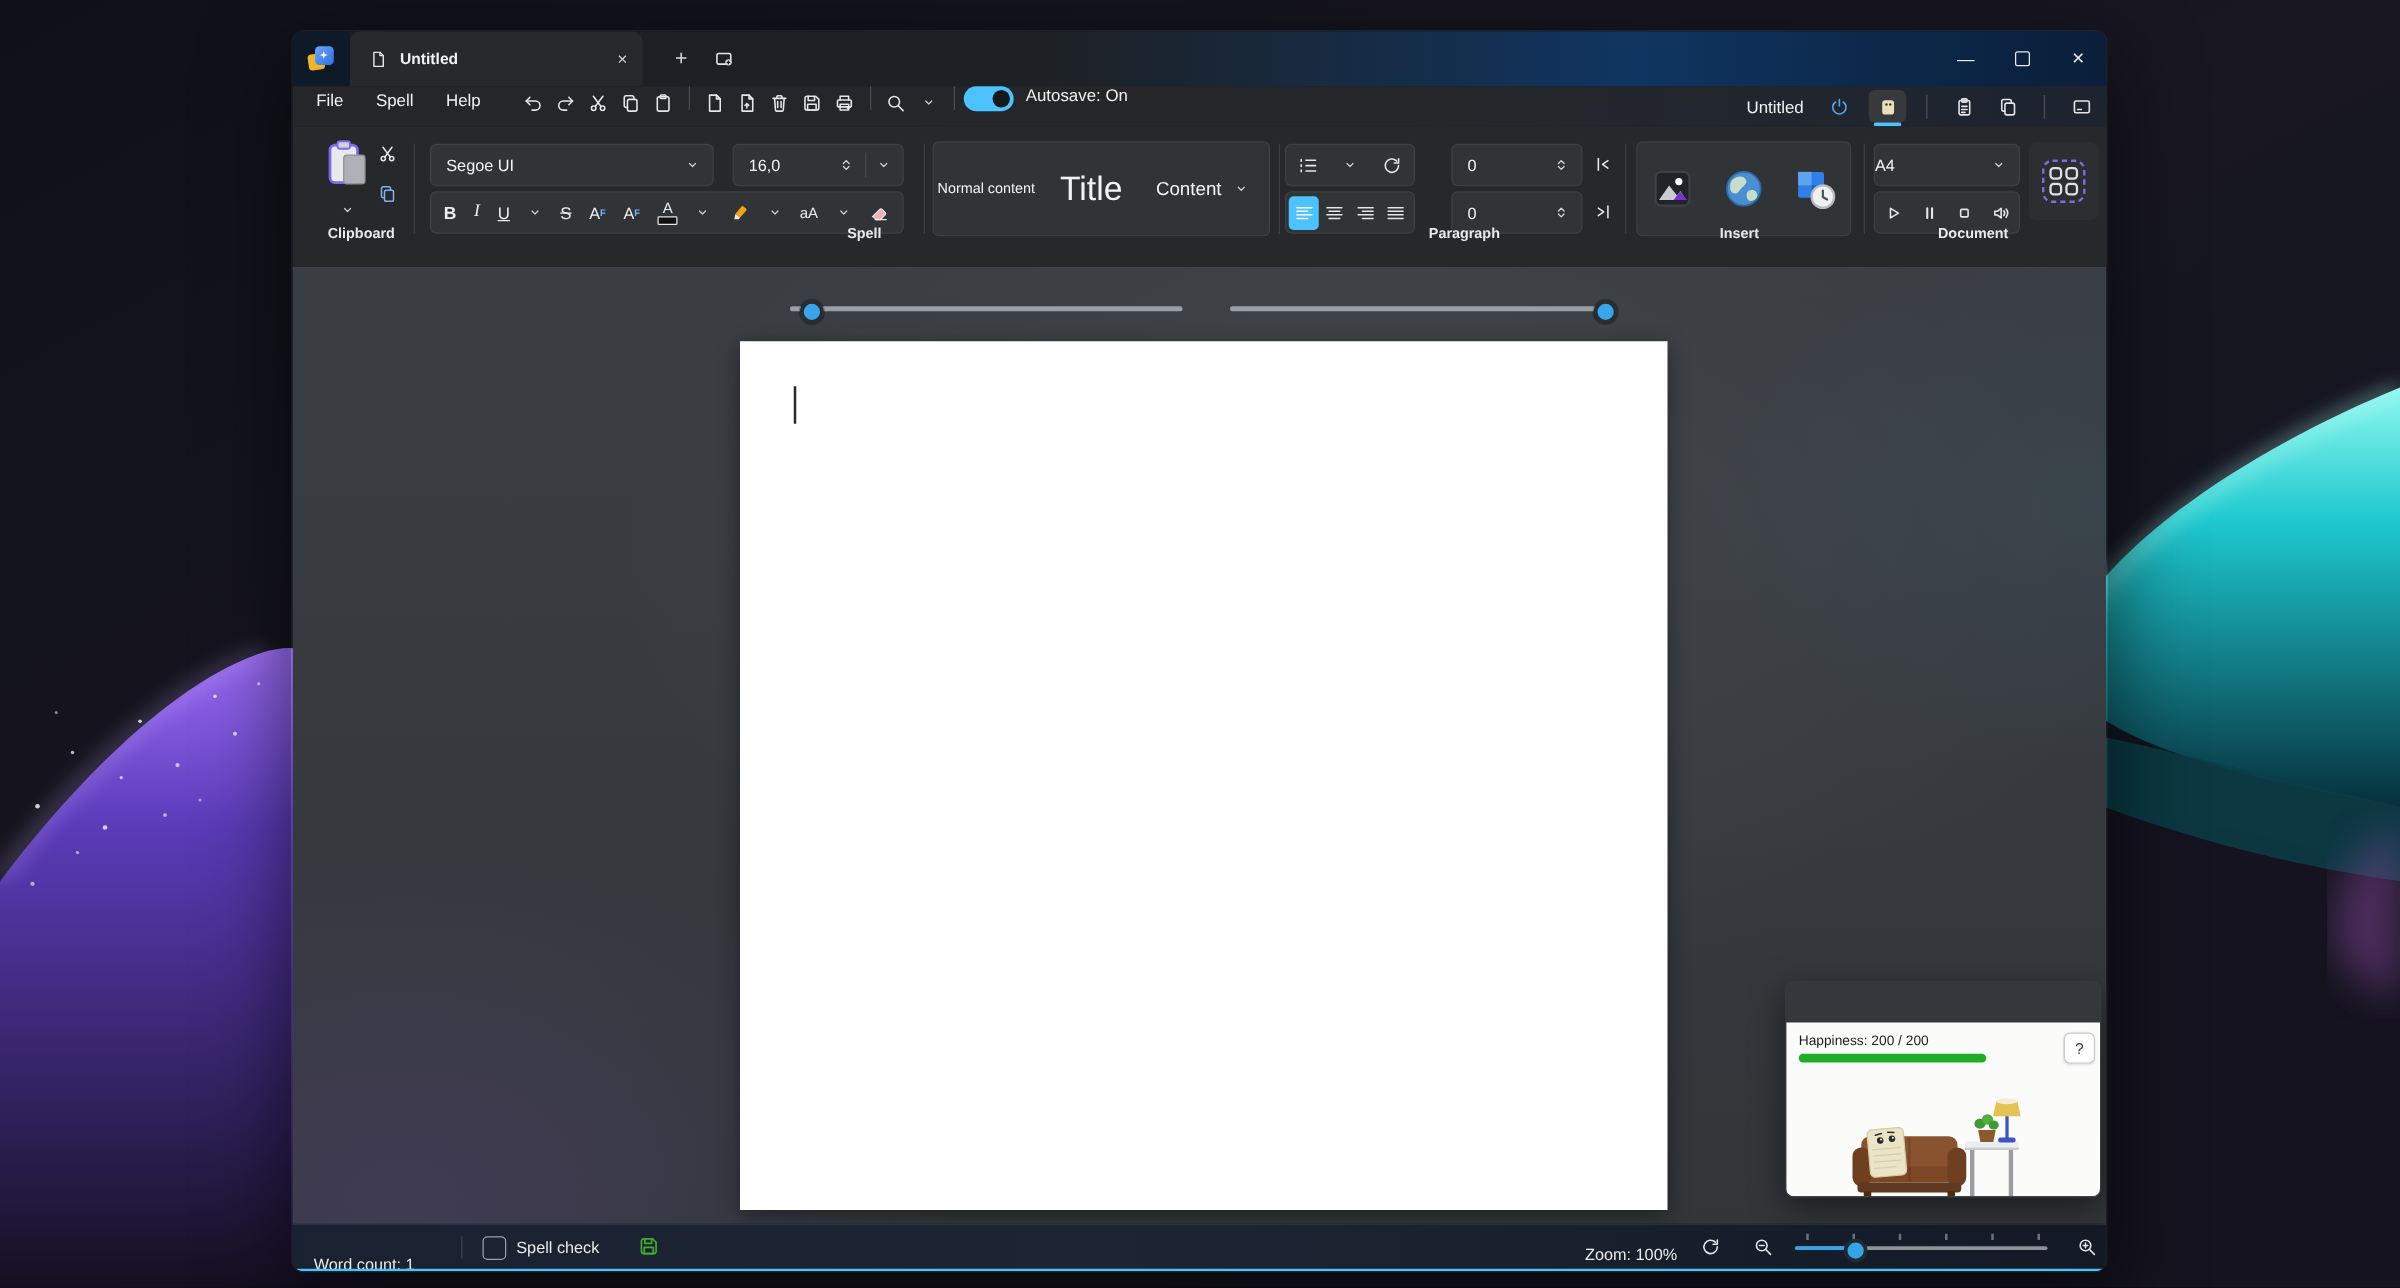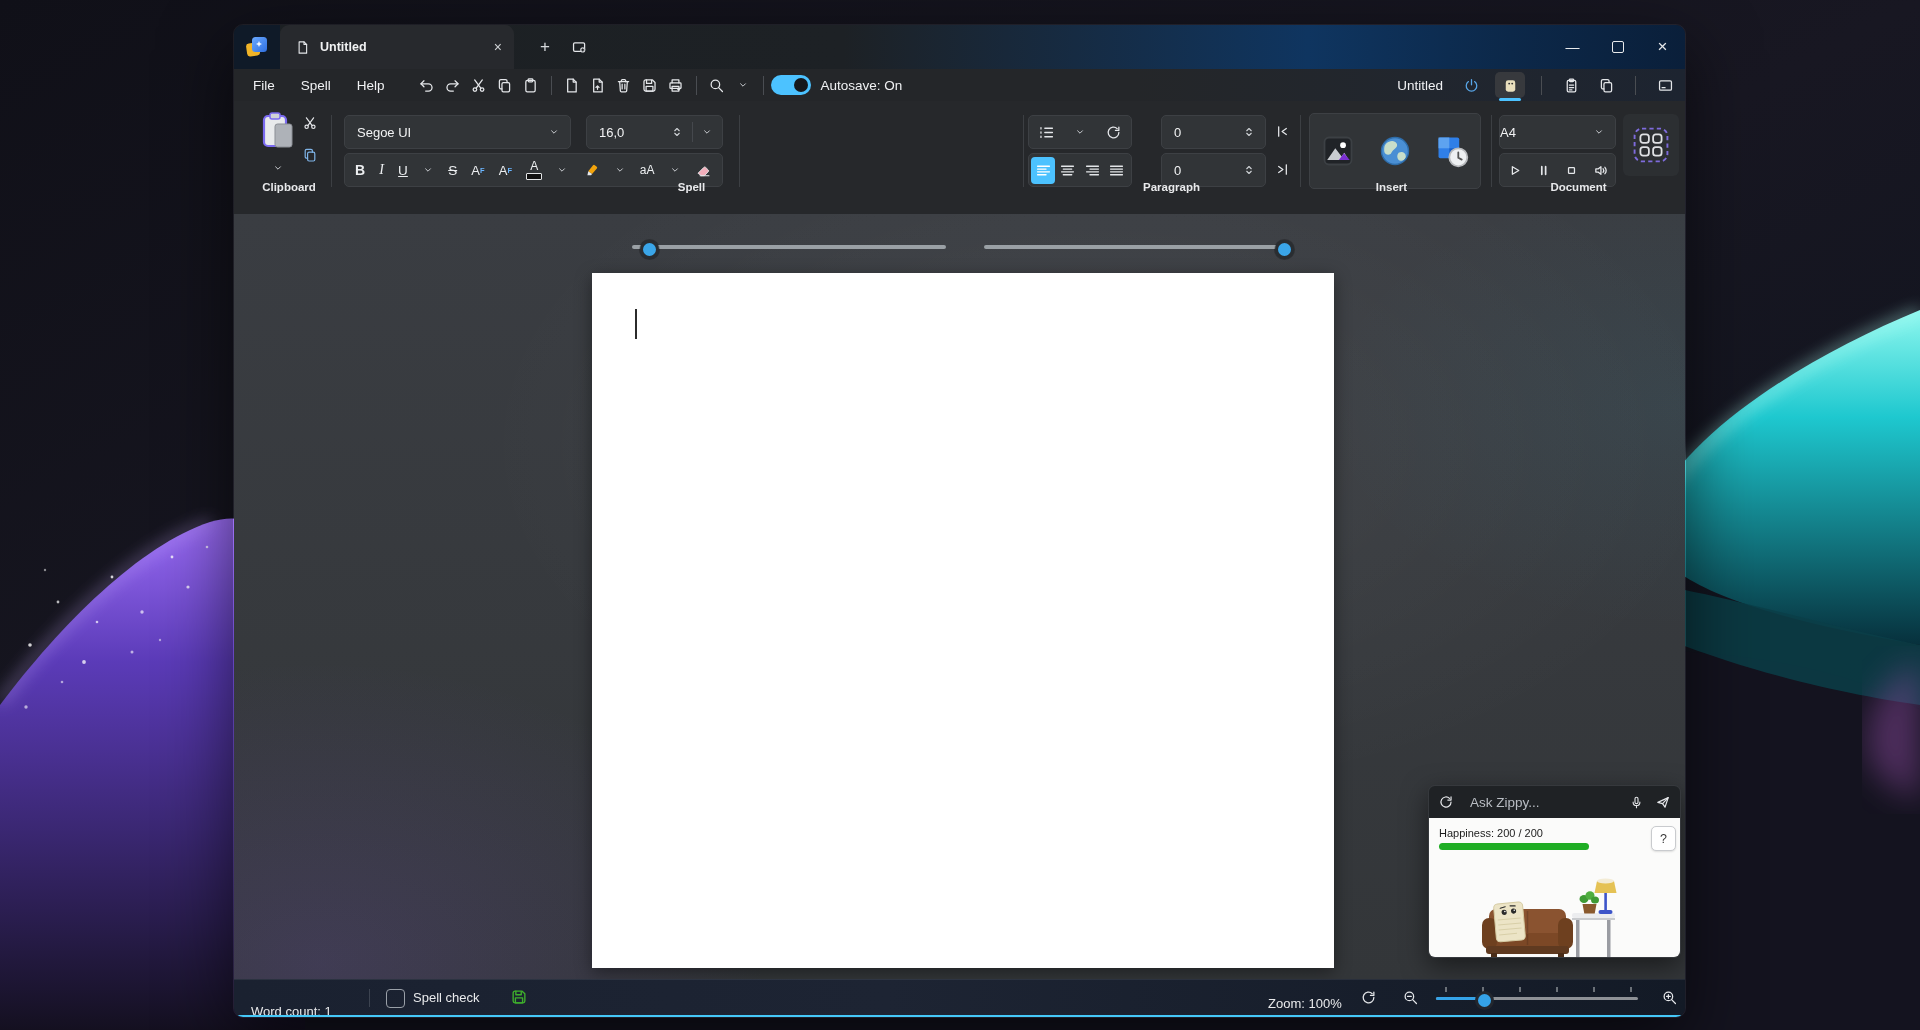--- a/index.html
+++ b/index.html
@@ -14,21 +14,21 @@
   .tab{position:absolute;left:46px;top:0;width:234px;height:44px;background:#27292d;border-radius:9px 9px 0 0;
     display:flex;align-items:center;color:#f1f2f3;}
   .tab-title{font-size:12.5px;font-weight:700;margin-left:10px;}
   .tab-close{margin-left:auto;margin-right:12px;font-size:14px;color:#cfd2d5;}
   .tb-btn{position:absolute;top:9px;width:26px;height:26px;display:flex;align-items:center;justify-content:center;color:#d6d9dc;font-size:17px;border-radius:5px;}
   .winctl{position:absolute;top:7px;width:45px;height:30px;display:flex;align-items:center;justify-content:center;color:#e8eaec;font-size:14px;}
   .maxbox{width:10px;height:10px;border:1.4px solid #e8eaec;border-radius:2px;}
   
   .menubar{position:absolute;left:0;top:44px;width:1451px;height:32px;
     background:linear-gradient(90deg,#242629 0%,#242629 62%,#21262e 82%,#1d2430 100%);
-    display:flex;align-items:center;color:#f0f1f3;}
+    display:flex;align-items:flex-start;color:#f0f1f3;}
   .menu-item{font-size:13.5px;padding:4px 13px;border-radius:5px;}
   .mb-ic{width:26px;height:26px;display:flex;align-items:center;justify-content:center;border-radius:5px;flex:0 0 auto;}
   .vdiv{width:1px;height:19px;background:#4a4d52;margin:0 7px;flex:0 0 auto;}
   .toggle{width:40px;height:20px;border-radius:10px;background:#4cc2ff;position:relative;flex:0 0 auto;}
   .toggle .knob{position:absolute;right:3px;top:3px;width:14px;height:14px;border-radius:50%;background:#15181c;}
   .mb-right{position:absolute;right:7px;top:0;height:32px;display:flex;align-items:center;gap:9px;}
   .seg-btn{width:30px;height:26px;display:flex;align-items:center;justify-content:center;border-radius:5px;position:relative;}
   .seg-btn.sel{background:#37393d;}
   .seg-underline{position:absolute;left:4px;right:4px;bottom:-3px;height:3px;border-radius:2px;background:#4cc2ff;}
   
@@ -496,20 +496,28 @@
           <use href="#i-chev"></use>
         </svg>
       <svg width="17" height="17" viewBox="0 0 20 20">
         <path d="M3.5 13.2l6.8-6.8a1.6 1.6 0 0 1 2.3 0l2.9 2.9a1.6 1.6 0 0 1 0 2.3L11 16.1H7.4z" fill="#f1aebb" stroke="#e6e8ea" stroke-width="1"></path>
         <path d="M6 16.1h10.5" stroke="#e6e8ea" stroke-width="1.2" stroke-linecap="round"></path>
       </svg>
     </div>
     <div class="glabel" style="left:400px;width:115px">Spell</div>
     <div class="rb-div" style="left:505px"></div>
 
+    <div class="box" style="left:512px;top:12px;width:270px;height:76px">
+      <div class="styles-item" style="width:84px;font-size:11.5px;line-height:1.25">Normal content</div>
+      <div class="styles-item" style="width:84px;font-size:27px;font-weight:400">Title</div>
+      <div class="styles-item" style="width:72px;font-size:15px">Content</div>
+      <svg class="ic-sm" style="margin-right:8px">
+          <use href="#i-chev"></use>
+        </svg>
+    </div>
     <div class="rb-div" style="left:789px"></div>
 
     <div class="box" style="left:794px;top:14px;width:104px;height:34px;justify-content:space-around">
       <svg class="ic">
           <use href="#i-list"></use>
         </svg>
       <svg class="ic-sm">
           <use href="#i-chev"></use>
         </svg>
       <svg class="ic">
@@ -626,38 +634,20 @@
     <div class="sl-track" style="left:398px;width:314px"></div>
     <div class="sl-handle" style="left:406px"></div>
     <div class="sl-track" style="left:750px;width:303px"></div>
     <div class="sl-handle" style="left:1041px"></div>
 
     <div class="canvas">
       <div class="caret"></div>
     </div>
 
     <div class="zippy">
-      <div class="zippy-head">
-        <div style="margin-left:9px">
-            <svg class="ic" style="width:16px;height:16px">
-              <use href="#i-refresh"></use>
-            </svg>
-          </div>
-        <span style="margin-left:16px;font-size:13.5px">Ask Zippy...</span>
-        <div style="margin-left:auto">
-            <svg class="ic" style="width:15px;height:15px">
-              <use href="#i-mic"></use>
-            </svg>
-          </div>
-        <div style="margin:0 9px 0 11px">
-            <svg class="ic" style="width:16px;height:16px">
-              <use href="#i-send"></use>
-            </svg>
-          </div>
-      </div>
       <div class="zippy-body">
         <div class="hp-label">Happiness: 200 / 200</div>
         <div class="hp-bar"></div>
         <div class="help-btn">?</div>
         <svg class="abs" style="left:0;top:49px" width="251" height="90" viewBox="0 0 251 90">
 
           <rect x="60" y="42" width="77" height="30" rx="7" fill="#8a5330"></rect>
           <path d="M98.5 44v26" stroke="#74462a" stroke-width="1.5"></path>
           <rect x="62" y="66" width="73" height="13" rx="4" fill="#7c4826"></rect>
           <path d="M98.5 67v11" stroke="#6b3e21" stroke-width="1.5"></path>

